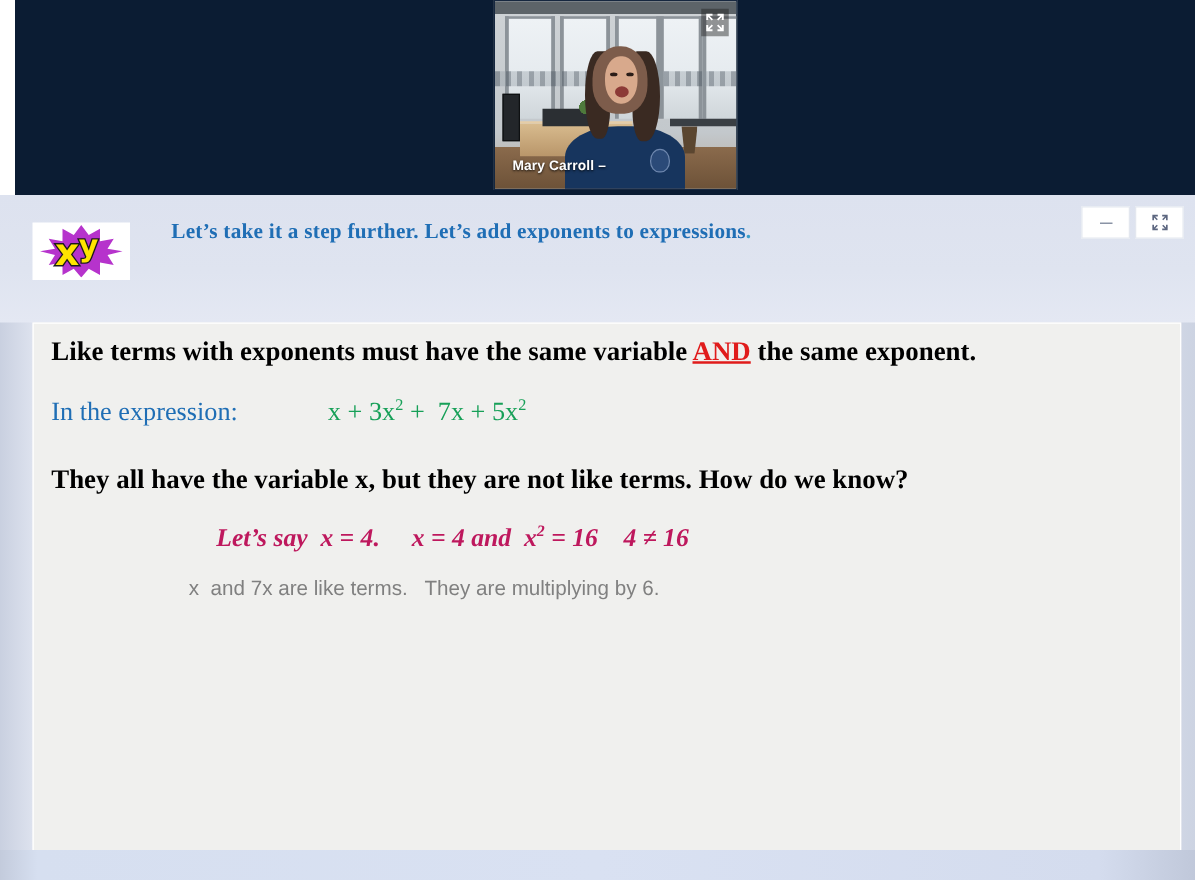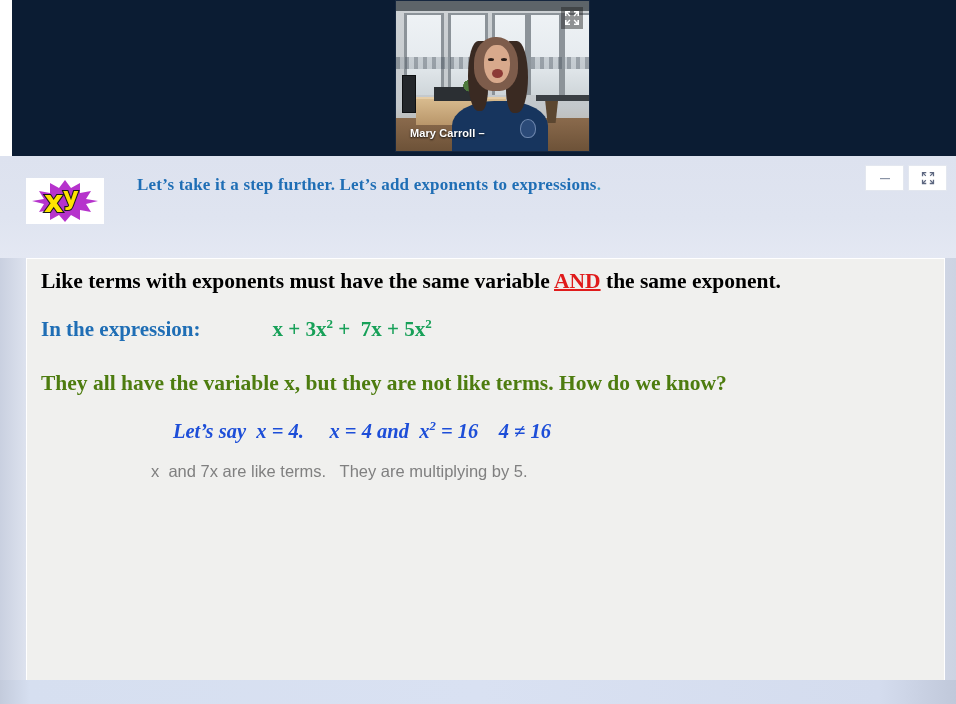--- a/index.html
+++ b/index.html
@@ -216,44 +216,44 @@
     text-decoration: underline;
     text-underline-offset: 1px;
   }
 
   #row-expression {
     margin-top: 22px;
     padding-left: 6px;
     display: flex;
     align-items: flex-start;
     font-family: "Liberation Serif", serif;
-    font-weight: bold;
+    font-weight: normal;
     font-size: 21px;
   }
   #expr-label { color: #1f6eb5; }
   #expr-value { color: #17a058; margin-left: 72px; white-space: pre; }
 
   #para-theyall {
     margin-top: 28px;
     padding-left: 6px;
     font-family: "Liberation Serif", serif;
     font-weight: bold;
     font-size: 21.5px;
     line-height: 1.3;
-    color: #4d7c0f;
+    color: #000000;
   }
 
   #row-letssay {
     margin-top: 22px;
     padding-left: 138px;
     font-family: "Liberation Serif", serif;
     font-weight: bold;
     font-style: italic;
     font-size: 20.5px;
-    color: #1d4ed8;
+    color: #be185d;
     white-space: pre;
   }
 
   #row-gray {
     margin-top: 19px;
     padding-left: 116px;
     font-family: "Liberation Sans", sans-serif;
     font-size: 16.5px;
     color: #808080;
     white-space: pre;
@@ -360,19 +360,19 @@
 
     <div id="row-expression">
       <span id="expr-label">In the expression:</span>
       <span id="expr-value"><span>x + 3x</span><sup>2</sup><span> +  7x + 5x</span><sup>2</sup></span>
     </div>
 
     <p id="para-theyall" class="line">They all have the variable x, but they are not like terms.  How do we know?</p>
 
     <div id="row-letssay"><span>Let’s say  x = 4.</span><span>     </span><span>x = 4 and  x</span><sup>2</sup><span> = 16    4 ≠ 16</span></div>
 
-    <div id="row-gray">x  and 7x are like terms.   They are multiplying by 5.</div>
+    <div id="row-gray">x  and 7x are like terms.   They are multiplying by 6.</div>
 
 
   </div>
 
   <div id="bottom-strip"></div>
 </div>
 
 </body></html>

